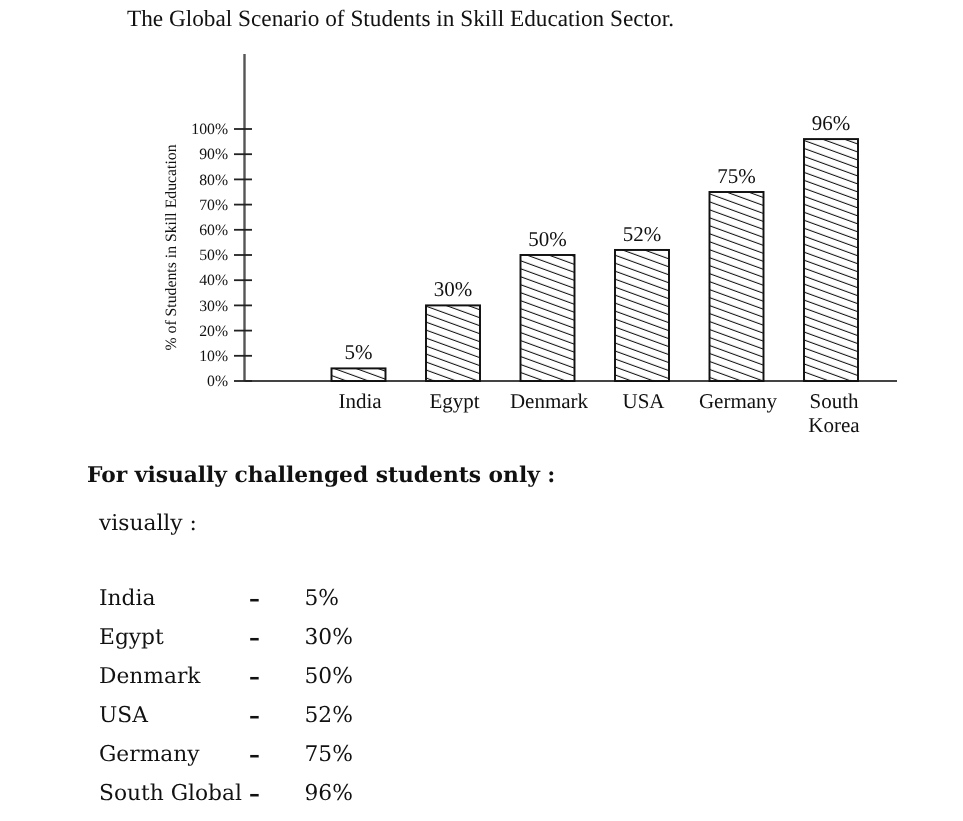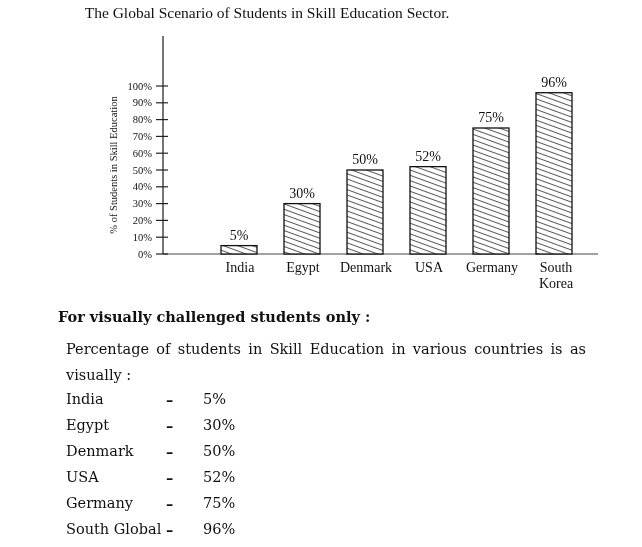--- a/index.html
+++ b/index.html
@@ -72,21 +72,20 @@
       <rect x="536" y="92.72" width="36" height="161.28" fill="url(#hatch)" stroke="#111" stroke-width="1.3"></rect>
       <text x="554" y="86.72" text-anchor="middle" font-family="Liberation Serif, serif" font-size="14" fill="#111">96%</text>
       <text x="556" y="272" text-anchor="middle" font-family="Liberation Serif, serif" font-size="14" fill="#111">South</text>
       <text x="556" y="288" text-anchor="middle" font-family="Liberation Serif, serif" font-size="14" fill="#111">Korea</text>
     </g>
   <text id="ylabel" transform="translate(117,165) rotate(-90)" text-anchor="middle" font-family="Liberation Serif, serif" font-size="10.5" fill="#111">% of Students in Skill Education</text>
 </svg>
 
 <div class="heading">For visually challenged students only :</div>
 <div class="para">
-  <span class="l1">Percentage of students in Skill Education in various countries is as</span>
   <span>visually :</span>
 </div>
 
 <div class="list">
   <div class="row">
       <span class="c">India</span>
       <span class="d">–</span>
       <span class="v">5%</span>
     </div>
   <div class="row">

